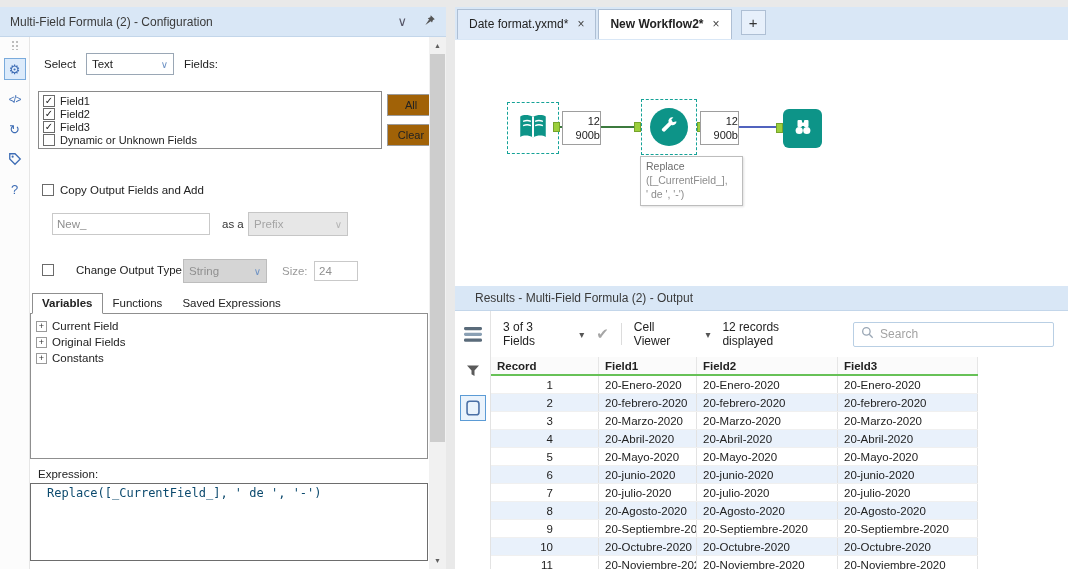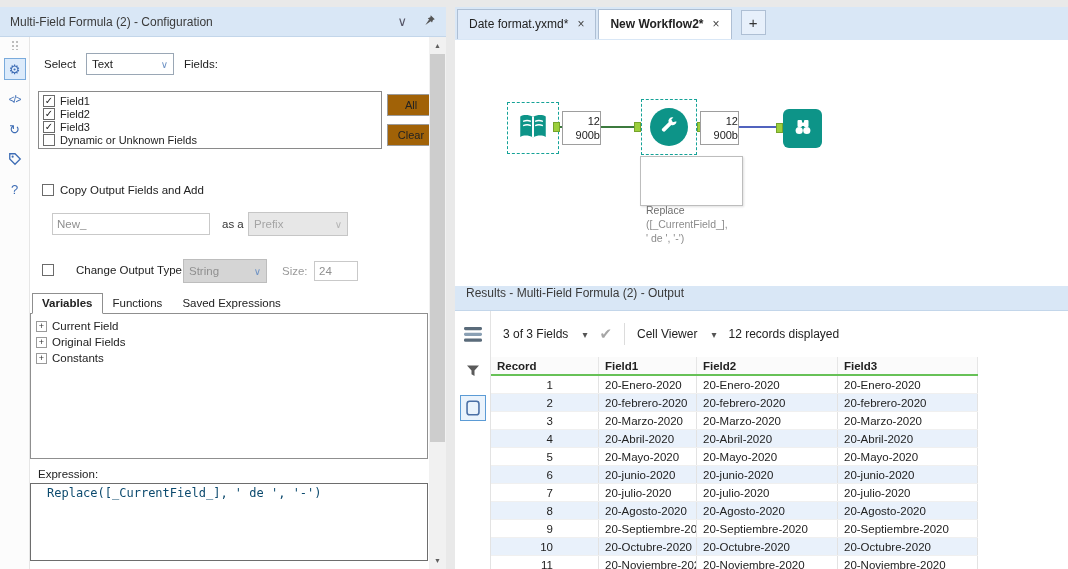--- a/index.html
+++ b/index.html
@@ -73,25 +73,25 @@
   .wire2 { left:245px; top:86px; width:80px; background:#5163be; }
   .tool-sel { position:absolute; border:1px dashed #15a297; background:#fff; display:flex; align-items:center; justify-content:center; z-index:2; }
   .tool-input { left:52px; top:62px; width:52px; height:52px; }
   .tool-formula { left:186px; top:59px; width:56px; height:56px; }
   .formula-circle { width:38px; height:38px; border-radius:50%; background:#0d9488; display:flex; align-items:center; justify-content:center; }
   .tool-browse { position:absolute; left:328px; top:69px; width:39px; height:39px; background:#0d9488; border-radius:6px; display:flex; align-items:center; justify-content:center; z-index:2; }
   .anchor { position:absolute; width:7px; height:10px; background:#9ccf3c; border:1px solid #76a32c; z-index:3; }
   .ann-box { position:absolute; width:39px; height:34px; background:#fff; border:1px solid #9e9e9e; display:flex; flex-direction:column; align-items:flex-end; justify-content:center; font-size:11px; line-height:14px; color:#222; z-index:4; }
   .ann1 { left:107px; top:71px; } .ann2 { left:245px; top:71px; }
   .tool-tooltip { position:absolute; left:185px; top:116px; width:103px; height:50px; background:#fff; border:1px solid #bdbdbd; box-shadow:1px 1px 2px rgba(0,0,0,.12); padding:2px 5px; font-size:10.5px; line-height:14px; color:#8c8c8c; z-index:5; }
-  .tool-tooltip .tt1 { color:#6d6d6d;margin-top:44px; }
+  .tool-tooltip .tt1 { color:#6d6d6d; }
 
   
   .results { position:absolute; left:455px; top:286px; width:613px; height:283px; background:#fff; display:flex; flex-direction:column; }
-  .res-header { height:25px; background:#d9e7f6; border-bottom:1px solid #c3d6ea; display:flex; padding:0 11px; color:#3a3a3a; flex:0 0 auto; }
+  .res-header { height:25px; background:#d9e7f6; border-bottom:1px solid #c3d6ea; display:flex; align-items:center; padding:0 20px; color:#3a3a3a; flex:0 0 auto; }
   .res-body { flex:1; display:flex; min-height:0; }
   .res-strip { width:36px; border-right:1px solid #e3e3e3; display:flex; flex-direction:column; align-items:center; padding-top:10px; gap:11px; flex:0 0 auto; }
   .res-strip-icon { width:26px; height:26px; display:flex; align-items:center; justify-content:center; border:1px solid transparent; color:#5a5a5a; font-size:15px; }
   .res-strip-icon.selected { border:1px solid #5b9bd5; background:#eaf3fc; }
   .res-content { flex:1; display:flex; flex-direction:column; min-width:0; }
   .res-toolbar { height:46px; display:flex; align-items:center; gap:12px; padding:0 12px; flex:0 0 auto; }
   .dd-btn { display:flex; align-items:center; gap:14px; color:#222; font-size:12px; }
   .dd-btn .caret { color:#555; font-size:10px; }
   .big-check { color:#a6a6a6; font-size:15px; }
   .tb-sep { width:1px; height:22px; background:#dcdcdc; }
@@ -328,20 +328,29 @@
             <span class="caret">▾</span>
           </div>
           <span class="big-check">✔</span>
           <div class="tb-sep"></div>
           <div class="dd-btn">
             <span>Cell Viewer</span>
             <span class="caret">▾</span>
           </div>
           <span class="records-text">12 records displayed</span>
           <div class="tb-spacer"></div>
+          <div class="search-box">
+            <span>
+              <svg viewBox="0 0 14 14" width="13" height="13">
+                  <circle cx="5.8" cy="5.8" r="4" fill="none" stroke="#9aa7b5" stroke-width="1.4"></circle>
+                  <line x1="8.9" y1="8.9" x2="12.6" y2="12.6" stroke="#9aa7b5" stroke-width="1.4"></line>
+                </svg>
+            </span>
+            <input placeholder="Search" style="">
+          </div>
         </div>
         <div class="grid">
           <div class="grid-inner">
             <div class="thead">
               <div class="hcell c0">Record</div>
               <div class="hcell c1">Field1</div>
               <div class="hcell c2">Field2</div>
               <div class="hcell c3">Field3</div>
             </div>
             <div id="results-table-body">

